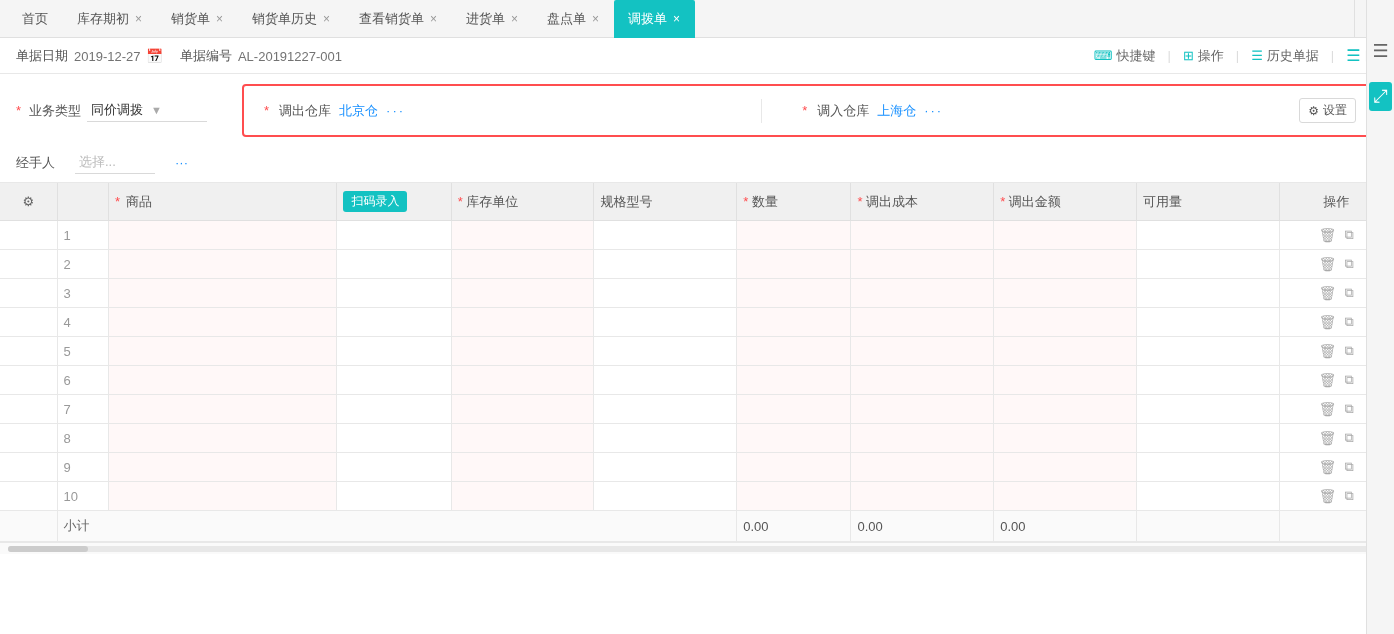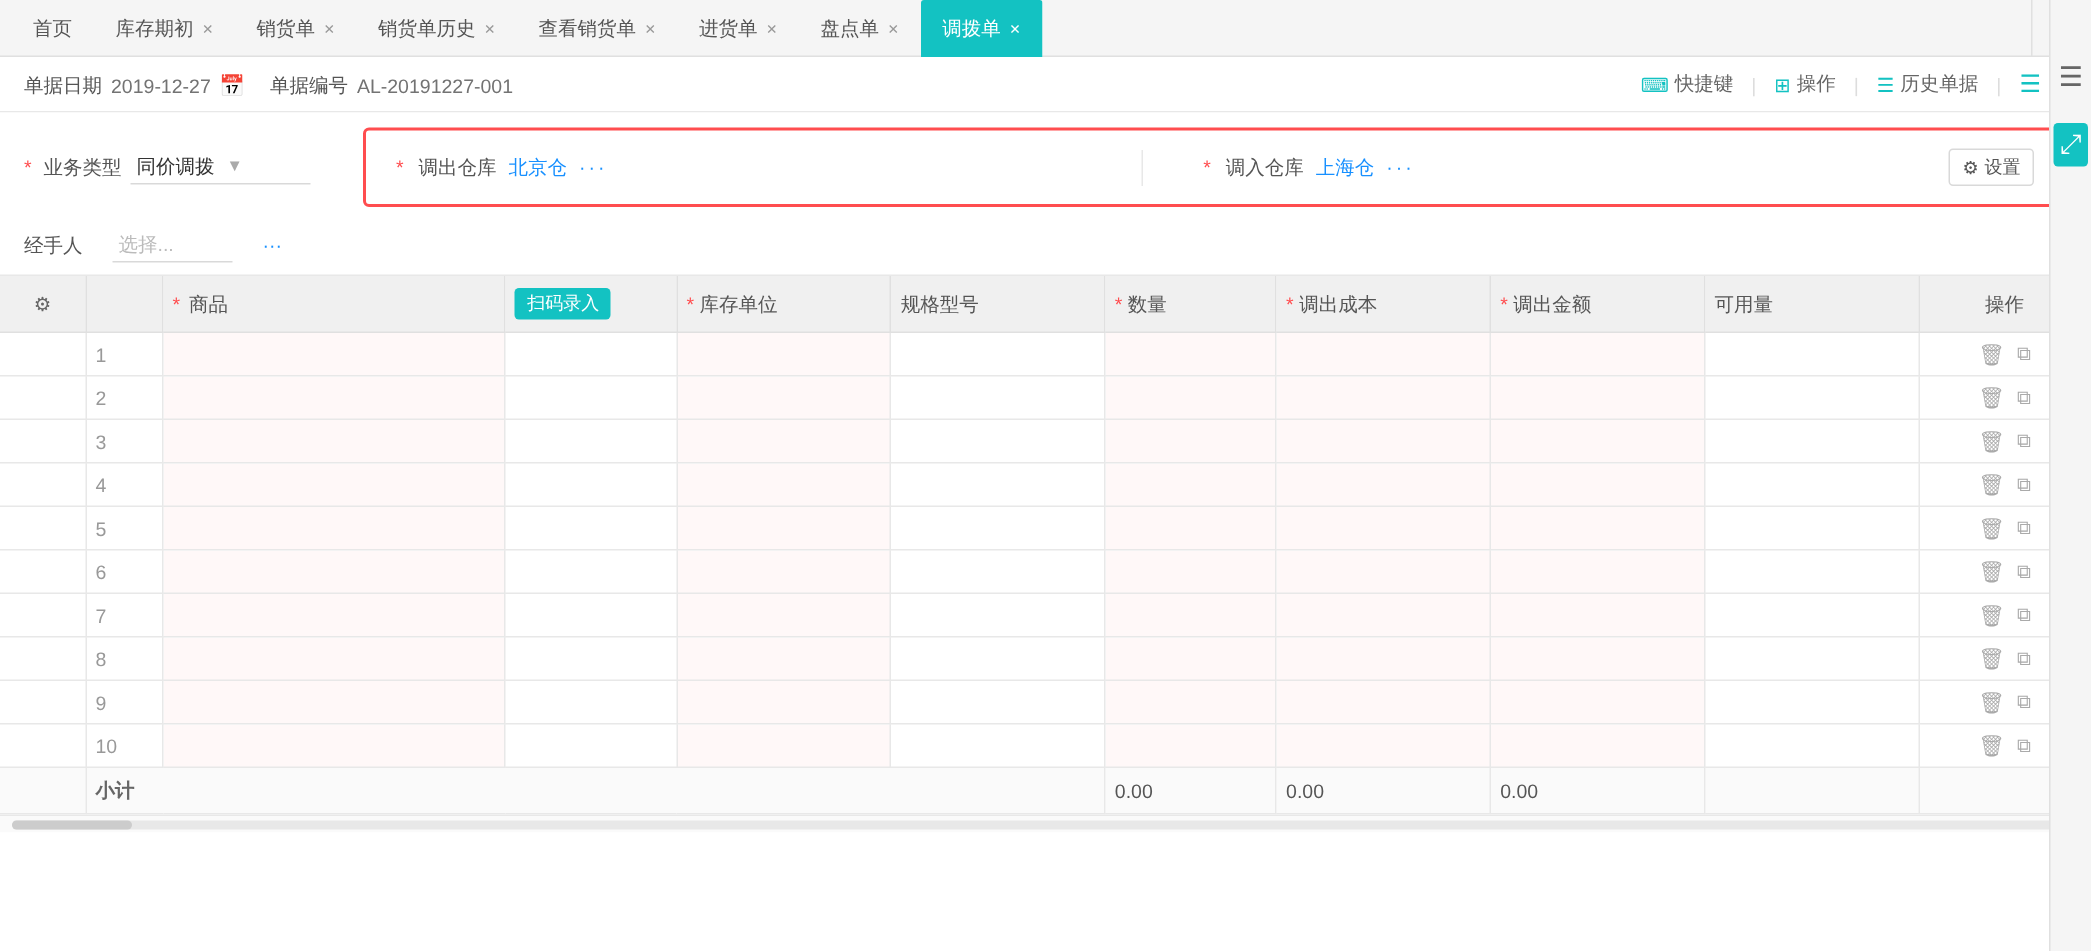--- a/index.html
+++ b/index.html
@@ -494,21 +494,21 @@
       <td></td>
       <td>
         <div class="ops-icons">
           <span class="ops-icon" title="删除">🗑</span>
           <span class="ops-icon" title="复制" style="font-size:13px;">⧉</span>
         </div>
       </td>
     </tr>
         <tr class="subtotal-row">
     <td></td>
-    <td colspan="5" style="color:#666;font-weight:700;margin-top:40px;">小计</td>
+    <td colspan="5" style="color:#666;font-weight:400;margin-top:40px;">小计</td>
     <td style="font-weight:500;">0.00</td>
     <td style="font-weight:500;">0.00</td>
     <td style="font-weight:500;">0.00</td>
     <td></td>
     <td></td>
   </tr>
       </tbody>
   </table>
 </div>
 

